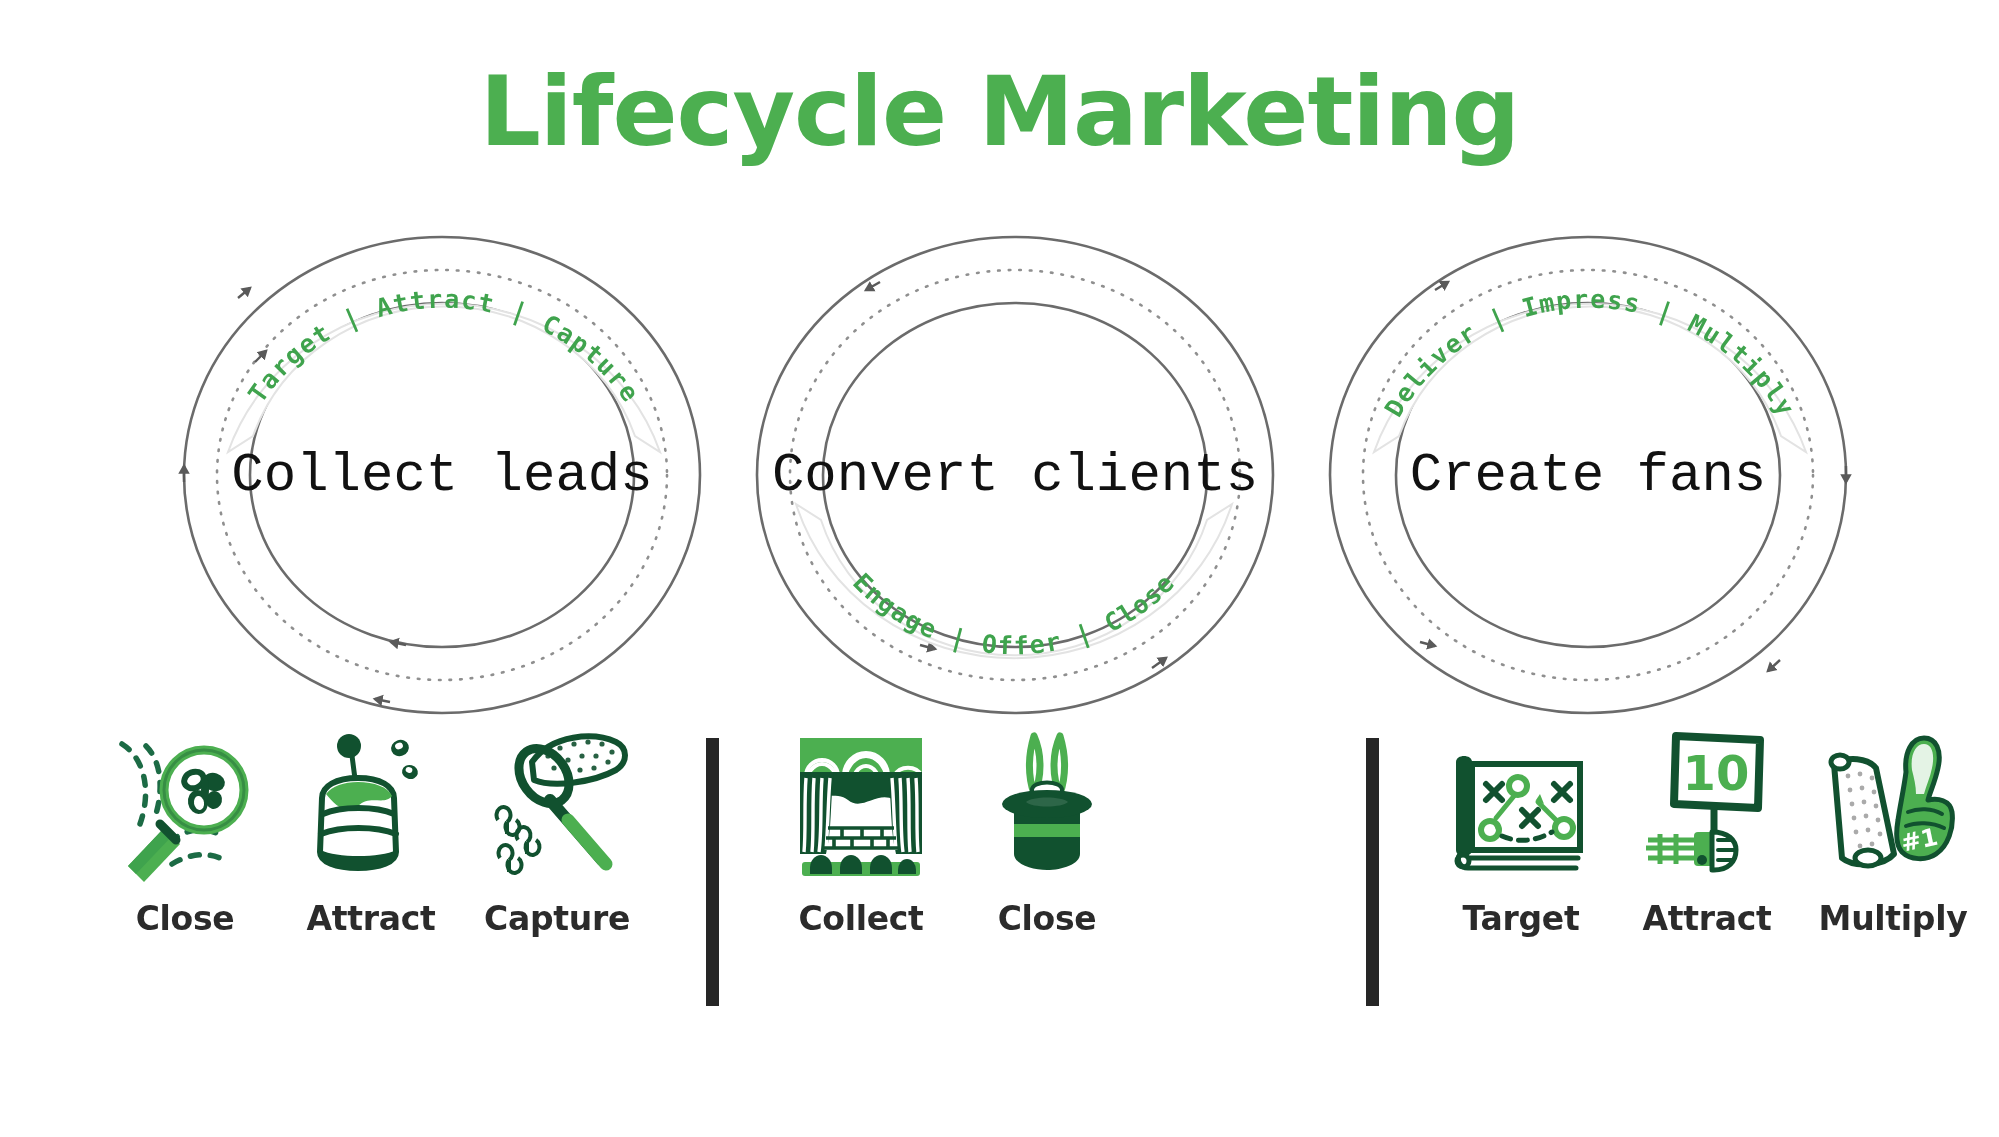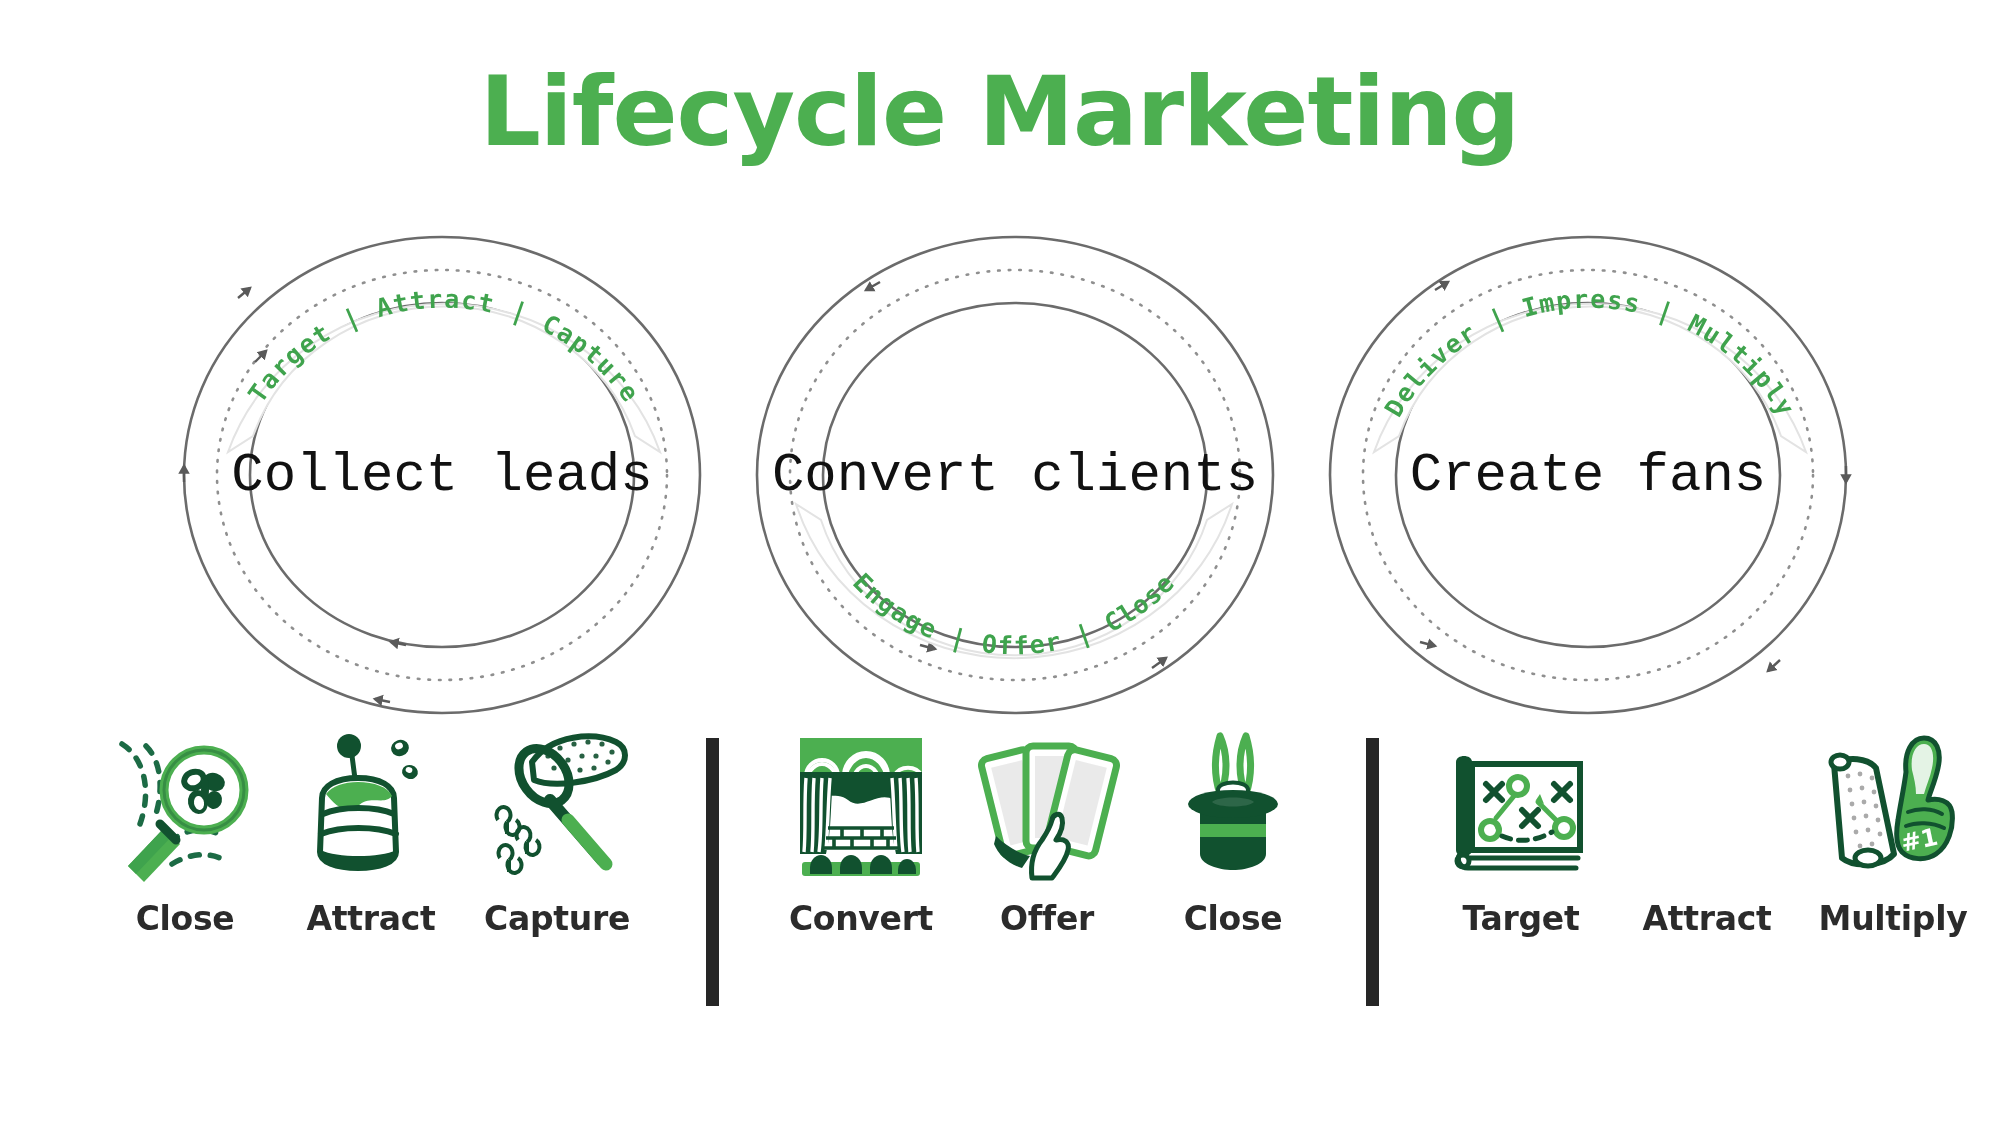--- a/index.html
+++ b/index.html
@@ -341,49 +341,23 @@
               <rect x="16" y="134" width="118" height="14" rx="3" fill="#4CAF50"></rect>
               <g fill="#11512F">
                 <path d="M24 140 a11 13 0 0 1 22 0 l0 6 l-22 0 Z"></path>
                 <path d="M54 140 a11 13 0 0 1 22 0 l0 6 l-22 0 Z"></path>
                 <path d="M84 140 a11 13 0 0 1 22 0 l0 6 l-22 0 Z"></path>
                 <path d="M112 142 a9 11 0 0 1 18 0 l0 4 l-18 0 Z"></path>
               </g>
             </g>
           </svg>
         </div>
-        <div class="cap">Convert</div>
-      </div>
-
-      <div class="cell">
-        <div class="art">
-          <svg viewBox="0 0 150 155" width="150" height="155">
-
-            <g transform="rotate(-14 56 76)">
-              <rect x="20" y="22" width="50" height="100" rx="7" fill="#ffffff" stroke="#4CAF50" stroke-width="7"></rect>
-              <rect x="29" y="32" width="32" height="80" fill="#d8d8d8" opacity="0.55"></rect>
-            </g>
-
-            <rect x="54" y="18" width="50" height="102" rx="7" fill="#ffffff" stroke="#4CAF50" stroke-width="7"></rect>
-            <rect x="63" y="28" width="32" height="82" fill="#d8d8d8" opacity="0.55"></rect>
-
-            <g transform="rotate(14 98 76)">
-              <rect x="84" y="22" width="50" height="100" rx="7" fill="#ffffff" stroke="#4CAF50" stroke-width="7"></rect>
-              <rect x="93" y="32" width="32" height="80" fill="#d8d8d8" opacity="0.55"></rect>
-            </g>
-
-            <path d="M24 108 C34 118, 48 126, 58 128 L50 140 C36 136, 26 126, 22 116 Z" fill="#11512F"></path>
-
-            <path d="M60 150 C58 134, 62 122, 70 112 C74 106, 78 100, 80 92
-                     C81 86, 88 84, 90 90 C92 98, 88 106, 84 112
-                     C92 110, 98 114, 96 122 C94 132, 86 142, 80 150 Z" fill="#ffffff" stroke="#11512F" stroke-width="5" stroke-linejoin="round"></path>
-          </svg>
-        </div>
-        <div class="cap">Offer</div>
-      </div>
+        <div class="cap">Collect</div>
+      </div>
+
 
       <div class="cell">
         <div class="art">
           <svg viewBox="0 0 150 155" width="150" height="155">
 
             <path d="M62 8 C56 28, 56 48, 62 66 C70 50, 70 26, 62 8 Z" fill="#ffffff" stroke="#4CAF50" stroke-width="7" stroke-linejoin="round"></path>
             <path d="M88 8 C94 28, 94 48, 88 66 C80 50, 80 26, 88 8 Z" fill="#ffffff" stroke="#4CAF50" stroke-width="7" stroke-linejoin="round"></path>
 
             <path d="M60 62 C60 52, 90 52, 90 62 L90 80 L60 80 Z" fill="#ffffff" stroke="#11512F" stroke-width="4"></path>
             <g fill="#11512F">
@@ -439,20 +413,47 @@
 
             <path d="M14 126 C10 132, 14 140, 22 140 L130 140" fill="none" stroke="#11512F" stroke-width="5" stroke-linecap="round"></path>
             <path d="M24 130 L132 130" stroke="#11512F" stroke-width="5" stroke-linecap="round"></path>
             <circle cx="17" cy="133" r="6" fill="none" stroke="#11512F" stroke-width="5"></circle>
           </svg>
         </div>
         <div class="cap">Target</div>
       </div>
 
       <div class="cell">
+        <div class="art">
+          <svg viewBox="0 0 150 155" width="150" height="155">
+
+            <path d="M44 8 L128 12 L126 80 L42 76 Z" fill="#ffffff" stroke="#11512F" stroke-width="8" stroke-linejoin="round"></path>
+            <text x="84" y="62" text-anchor="middle" font-family="'DejaVu Sans', sans-serif" font-weight="700" font-size="48" fill="#4CAF50">10</text>
+
+            <path d="M82 78 L82 108" stroke="#11512F" stroke-width="7"></path>
+
+            <rect x="62" y="104" width="22" height="34" rx="4" fill="#4CAF50"></rect>
+            <g stroke="#4CAF50" stroke-width="5" fill="none">
+              <path d="M16 112 L62 112"></path>
+                <path d="M16 130 L62 130"></path>
+              <path d="M28 106 L28 136"></path>
+                <path d="M44 106 L44 136"></path>
+              <path d="M14 120 L62 120"></path>
+            </g>
+            <circle cx="70" cy="132" r="5" fill="#11512F"></circle>
+
+            <path d="M80 104 C96 104, 104 112, 104 122 C104 134, 96 142, 82 142
+                     L80 142 Z" fill="#ffffff" stroke="#11512F" stroke-width="5" stroke-linejoin="round"></path>
+            <g stroke="#11512F" stroke-width="4" fill="none" stroke-linecap="round">
+              <path d="M86 112 L100 112"></path>
+              <path d="M86 122 L102 122"></path>
+              <path d="M86 132 L100 132"></path>
+            </g>
+          </svg>
+        </div>
         <div class="cap">Attract</div>
       </div>
 
       <div class="cell">
         <div class="art">
           <svg viewBox="0 0 150 155" width="150" height="155">
 
             <path d="M16 36 C30 28, 50 30, 58 40 L76 126 C66 138, 36 140, 24 130 Z" fill="#ffffff" stroke="#11512F" stroke-width="6" stroke-linejoin="round"></path>
             <g fill="#8e8e8e" opacity="0.75">
               <circle cx="30" cy="48" r="2.4"></circle>

